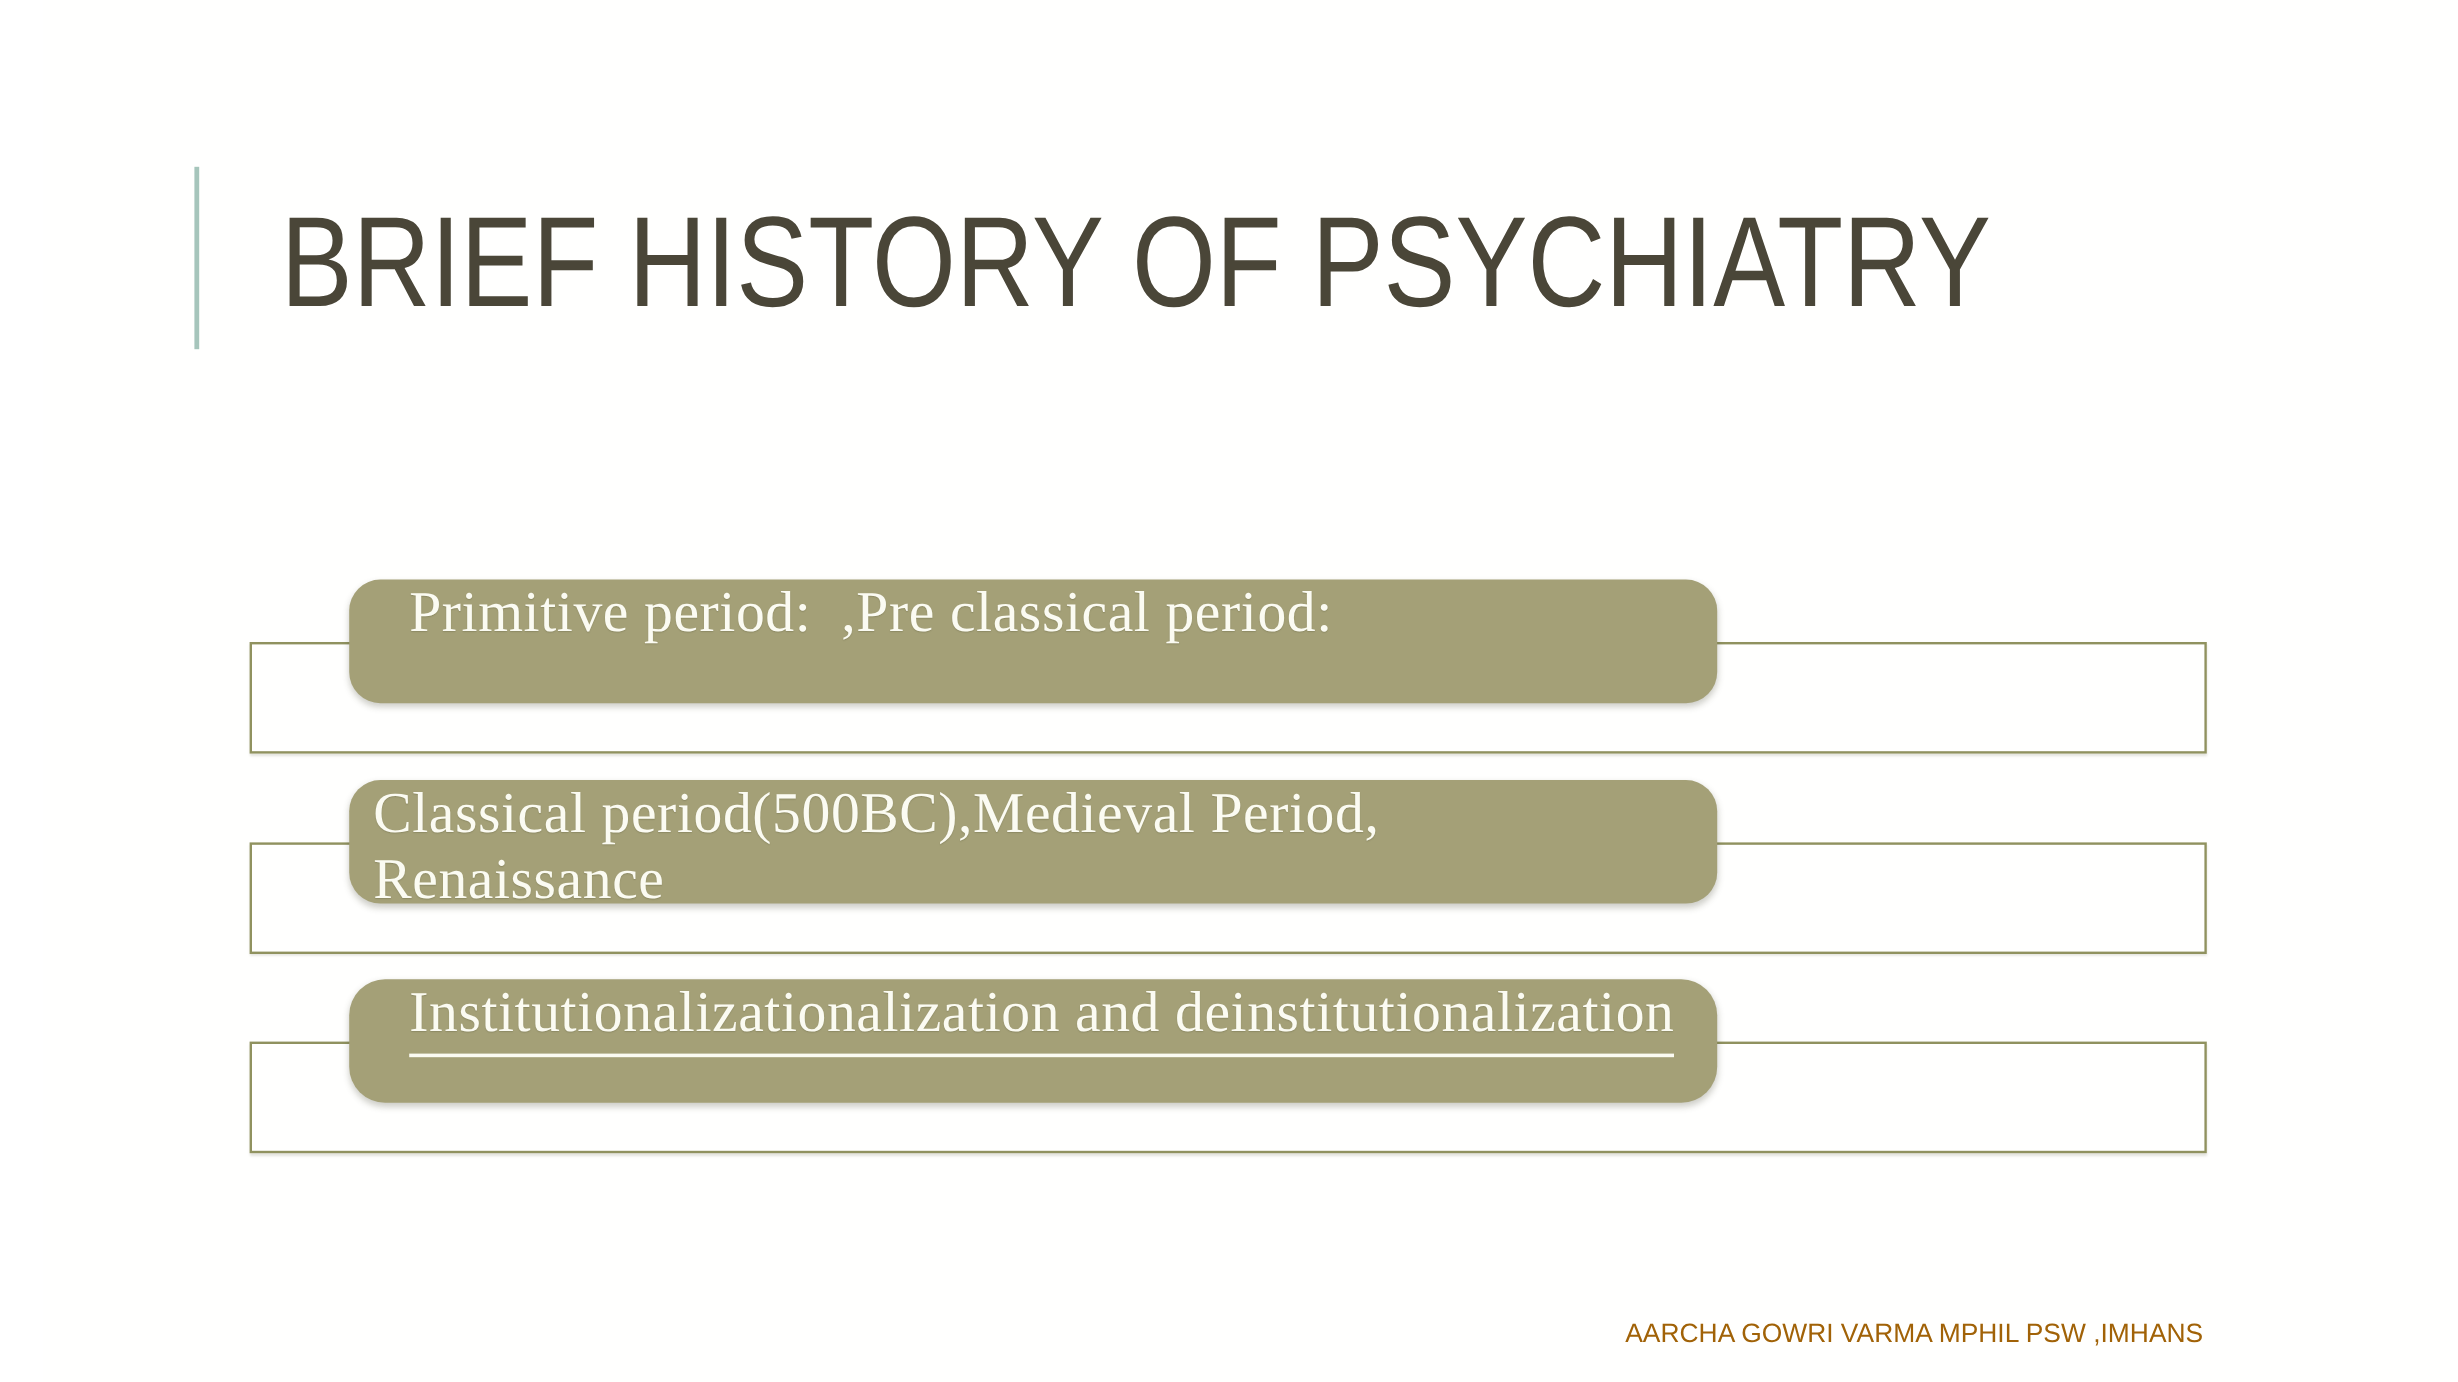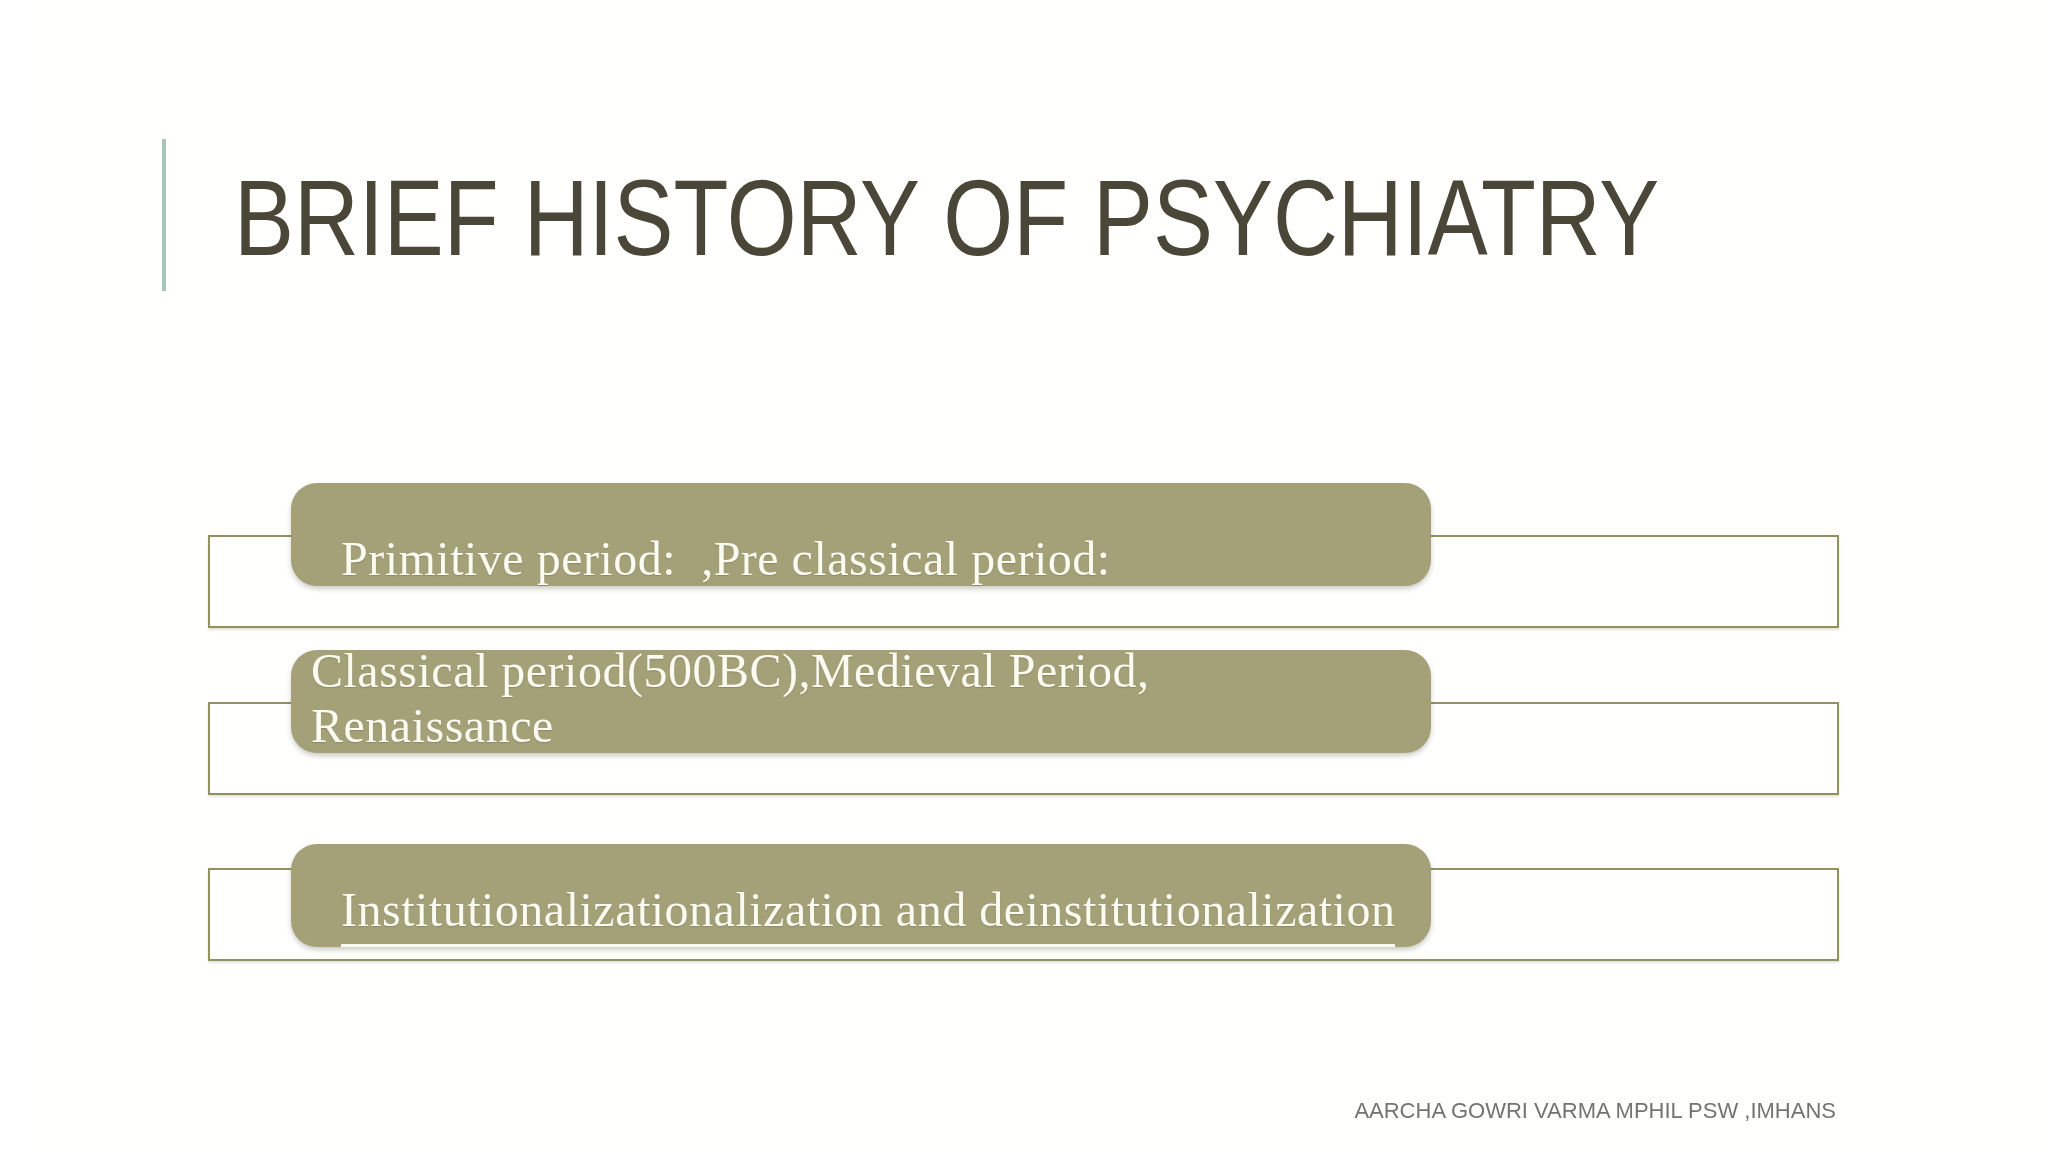--- a/index.html
+++ b/index.html
@@ -53,21 +53,21 @@
   }
   .row-box {
     position: absolute;
     left: 255px;
     width: 1140px;
     height: 103px;
     background: #a4a077;
     border-radius: 26px;
     box-shadow: 0 3px 5px rgba(60,60,40,0.25);
     display: flex;
-    align-items: flex-end;
+    align-items: flex-start;
     box-sizing: border-box;
     padding-left: 50px;
     padding-right: 30px;
   }
   .row-label {
     font-family: "Liberation Serif", "DejaVu Serif", serif;
     font-size: 48px;
     color: #fbfbf2;
     white-space: pre-wrap;
     letter-spacing: 0.5px;
@@ -76,29 +76,29 @@
   .row-label.underlined {
     border-bottom: 3px solid #fbfbf2;
     padding-bottom: 7px;
   }
 
   .outline-1 { top: 535px; }
   .outline-2 { top: 702px; }
   .outline-3 { top: 868px; }
   .box-1 { top: 483px; }
   .box-2 { top: 650px; padding-left: 20px; }
-  .box-3 { top: 844px; }
+  .box-3 { top: 816px; border-radius: 30px; }
 
   
   .footer-credit {
     position: absolute;
     right: 248px;
     top: 1098px;
     font-size: 22px;
-    color: #737373;
+    color: #a16207;
     letter-spacing: 0px;
     white-space: nowrap;
   }
 </style>
 </head>
 <body>
 
 <div class="slide">
 
   <div class="accent-bar"></div>

